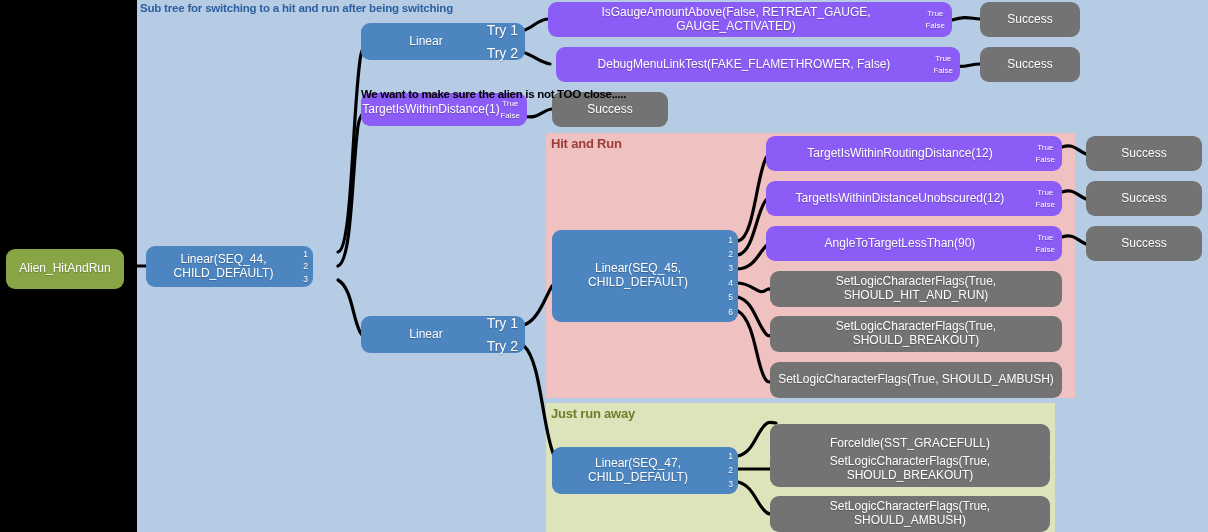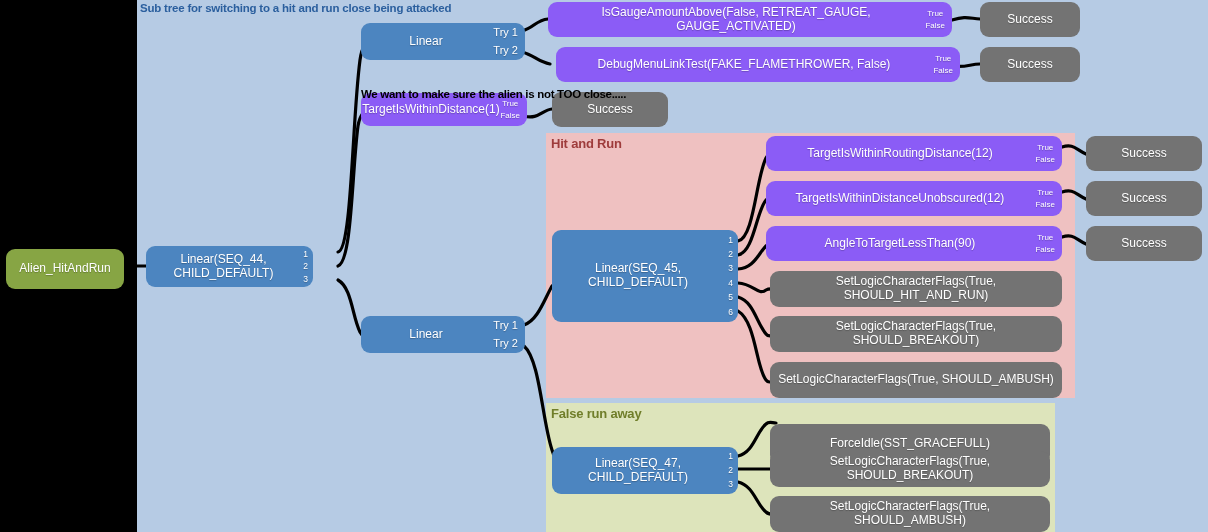--- a/index.html
+++ b/index.html
@@ -66,36 +66,36 @@
   .ports span{display:block;}
   .ports-tf{
     position:absolute;right:7px;top:0;height:100%;
     display:flex;flex-direction:column;justify-content:center;
     align-items:center;font-size:8px;line-height:1.45;color:#ffffff;
     pointer-events:none;
   }
   .ports-try{
     position:absolute;right:7px;top:0;height:100%;
     display:flex;flex-direction:column;justify-content:center;
-    align-items:center;font-size:11px;line-height:1.6;color:#ffffff;
+    align-items:center;font-size:14px;line-height:1.6;color:#ffffff;
     pointer-events:none;
   }
 </style>
 </head>
 <body>
 
 <div id="root">
 
   <div class="region" id="bg-blue"></div>
   <div class="region" id="bg-pink"></div>
   <div class="region" id="bg-green"></div>
 
-  <div class="caption" id="cap-title">Sub tree for switching to a hit and run close being attacked</div>
+  <div class="caption" id="cap-title">Sub tree for switching to a hit and run after being switching</div>
   <div class="caption" id="cap-pink">Hit and Run</div>
-  <div class="caption" id="cap-green">False run away</div>
+  <div class="caption" id="cap-green">Just run away</div>
 
   <svg id="edges" viewBox="0 0 1208 532">
 
     <path d="M124,266 L146,266"></path>
 
     <path d="M338,252 C352,250 352,120 360,60 C362,46 366,42 372,42"></path>
 
     <path d="M338,266 C352,262 352,170 358,126 C360,114 364,110 370,109"></path>
 
     <path d="M338,280 C352,288 352,316 360,332 C363,338 366,335 372,335"></path>

